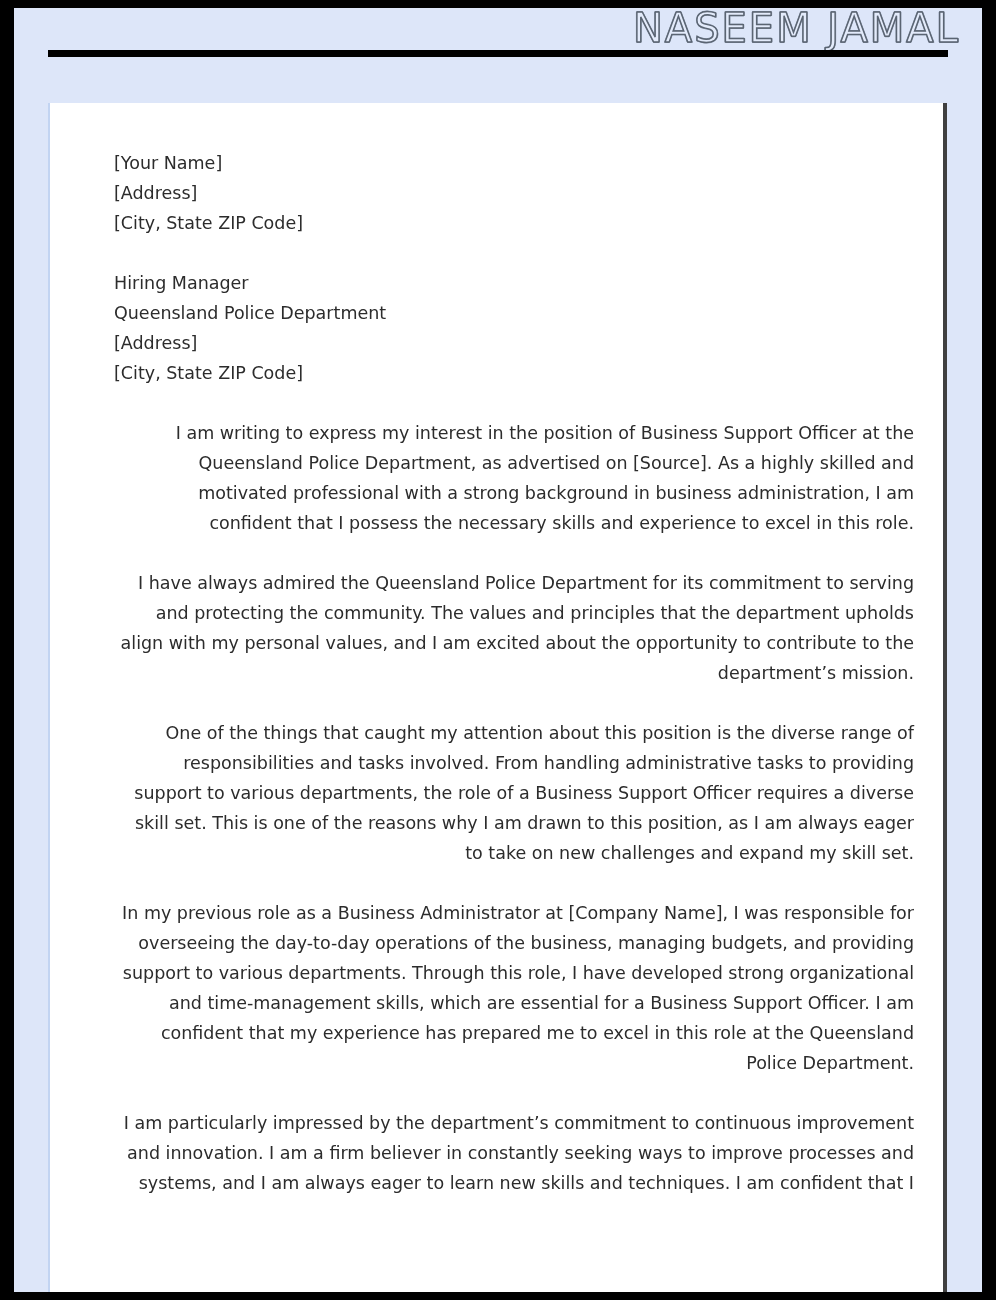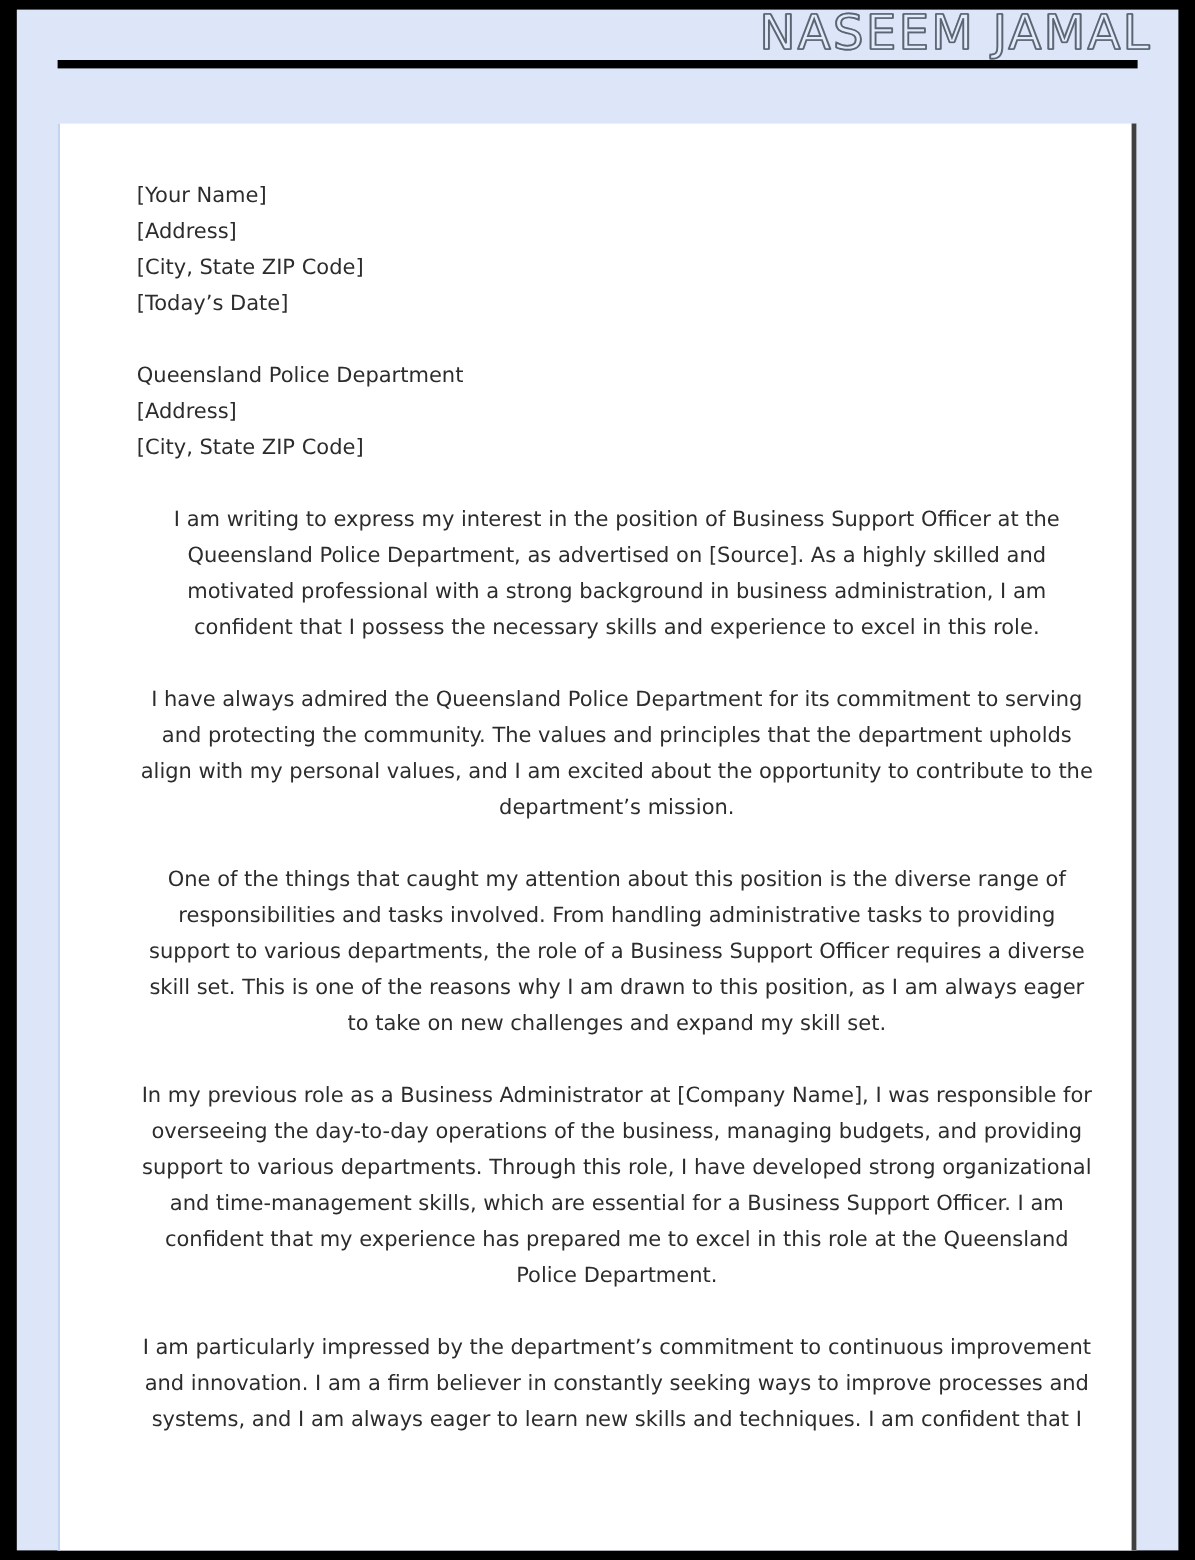--- a/index.html
+++ b/index.html
@@ -96,21 +96,21 @@
     line-height: 30px;
     color: #2c2c2c;
     font-weight: 400;
   }
 
   .addr-block { margin: 0 0 30px 0; }
   .addr-line  { display: block; white-space: nowrap; }
 
   .salutation { margin: 0 0 30px 0; }
 
-  .letter-para { margin: 0 0 30px 0; text-align: center; }
+  .letter-para { margin: 0 0 30px 0; text-align: right; }
 
   
   #watermark {
     position: absolute;
     right: 10px;
     bottom: 22px;
     font-size: 14px;
     line-height: 16px;
     color: #c2410c;
     letter-spacing: 0.2px;
@@ -130,24 +130,24 @@
 
     <div id="header-rule"></div>
 
     <div id="letter-sheet">
       <div id="letter-body">
 
         <div class="addr-block">
           <span class="addr-line">[Your Name]</span>
           <span class="addr-line">[Address]</span>
           <span class="addr-line">[City, State ZIP Code]</span>
-          <span class="addr-line">[Today’s Date]</span>
         </div>
 
         <div class="addr-block">
+          <span class="addr-line">Hiring Manager</span>
           <span class="addr-line">Queensland Police Department</span>
           <span class="addr-line">[Address]</span>
           <span class="addr-line">[City, State ZIP Code]</span>
         </div>
 
 
         <p class="letter-para">I am writing to express my interest in the position of Business Support Officer at the Queensland Police Department, as advertised on [Source]. As a highly skilled and motivated professional with a strong background in business administration, I am confident that I possess the necessary skills and experience to excel in this role.</p>
         <p class="letter-para">I have always admired the Queensland Police Department for its commitment to serving and protecting the community. The values and principles that the department upholds align with my personal values, and I am excited about the opportunity to contribute to the department’s mission.</p>
         <p class="letter-para">One of the things that caught my attention about this position is the diverse range of responsibilities and tasks involved. From handling administrative tasks to providing support to various departments, the role of a Business Support Officer requires a diverse skill set. This is one of the reasons why I am drawn to this position, as I am always eager to take on new challenges and expand my skill set.</p>
         <p class="letter-para">In my previous role as a Business Administrator at [Company Name], I was responsible for overseeing the day-to-day operations of the business, managing budgets, and providing support to various departments. Through this role, I have developed strong organizational and time-management skills, which are essential for a Business Support Officer. I am confident that my experience has prepared me to excel in this role at the Queensland Police Department.</p>

